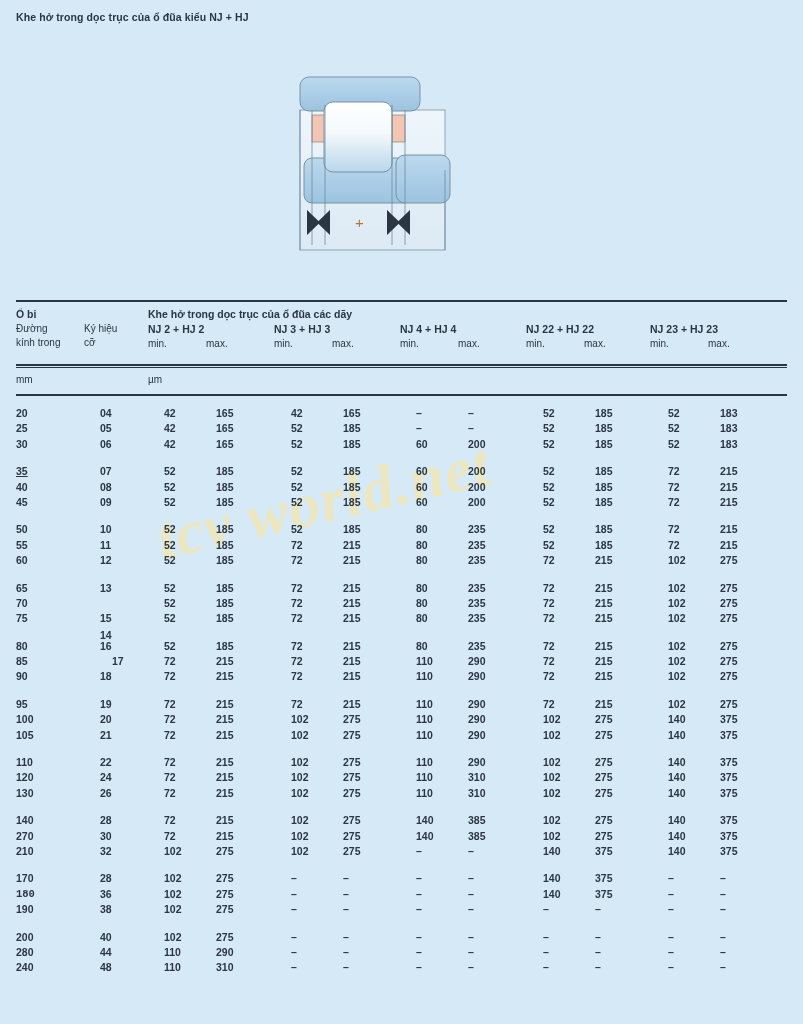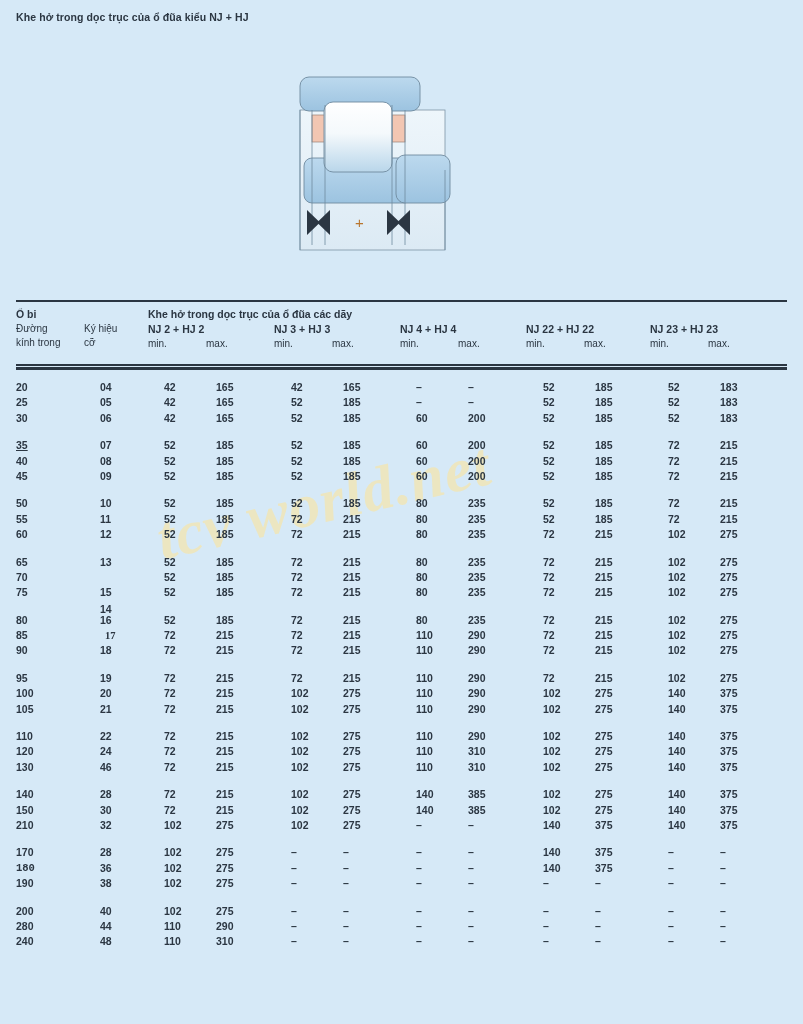--- a/index.html
+++ b/index.html
@@ -192,20 +192,24 @@
       <div class="hdr-sub" style="left:510px;top:36px;">min.</div>
       <div class="hdr-sub" style="left:568px;top:36px;">max.</div>
 
       <div class="hdr-bold" style="left:634px;top:21px;">NJ 23 + HJ 23</div>
       <div class="hdr-sub" style="left:634px;top:36px;">min.</div>
       <div class="hdr-sub" style="left:692px;top:36px;">max.</div>
     </div>
 
     <div class="rule-double"></div>
 
+    <div class="unit-row">
+      <div class="unit" style="left:0px;">mm</div>
+      <div class="unit" style="left:132px;">µm</div>
+    </div>
 
     <div class="rule thick"></div>
 
     <div class="body-rows" id="tbody">
         <div class="grp">
           <div class="row">
             <div class="cell" style="left: 0px;">20</div>
             <div class="cell" style="left: 84px;">04</div>
             <div class="cell" style="left: 148px;">42</div>
             <div class="cell" style="left: 200px;">165</div>
@@ -389,21 +393,21 @@
             <div class="cell" style="left: 327px;">215</div>
             <div class="cell" style="left: 400px;">80</div>
             <div class="cell" style="left: 452px;">235</div>
             <div class="cell" style="left: 527px;">72</div>
             <div class="cell" style="left: 579px;">215</div>
             <div class="cell" style="left: 652px;">102</div>
             <div class="cell" style="left: 704px;">275</div>
           </div>
           <div class="row">
             <div class="cell" style="left: 0px;">85</div>
-            <div class="cell" style="left: 89px; font-family: Liberation Serif, serif;">17</div>
+            <div class="cell" style="left: 96px;">17</div>
             <div class="cell" style="left: 148px;">72</div>
             <div class="cell" style="left: 200px;">215</div>
             <div class="cell" style="left: 275px;">72</div>
             <div class="cell" style="left: 327px;">215</div>
             <div class="cell" style="left: 400px;">110</div>
             <div class="cell" style="left: 452px;">290</div>
             <div class="cell" style="left: 527px;">72</div>
             <div class="cell" style="left: 579px;">215</div>
             <div class="cell" style="left: 652px;">102</div>
             <div class="cell" style="left: 704px;">275</div>
@@ -491,21 +495,21 @@
             <div class="cell" style="left: 327px;">275</div>
             <div class="cell" style="left: 400px;">110</div>
             <div class="cell" style="left: 452px;">310</div>
             <div class="cell" style="left: 527px;">102</div>
             <div class="cell" style="left: 579px;">275</div>
             <div class="cell" style="left: 652px;">140</div>
             <div class="cell" style="left: 704px;">375</div>
           </div>
           <div class="row">
             <div class="cell" style="left: 0px;">130</div>
-            <div class="cell" style="left: 84px;">46</div>
+            <div class="cell" style="left: 84px;">26</div>
             <div class="cell" style="left: 148px;">72</div>
             <div class="cell" style="left: 200px;">215</div>
             <div class="cell" style="left: 275px;">102</div>
             <div class="cell" style="left: 327px;">275</div>
             <div class="cell" style="left: 400px;">110</div>
             <div class="cell" style="left: 452px;">310</div>
             <div class="cell" style="left: 527px;">102</div>
             <div class="cell" style="left: 579px;">275</div>
             <div class="cell" style="left: 652px;">140</div>
             <div class="cell" style="left: 704px;">375</div>
@@ -520,21 +524,21 @@
             <div class="cell" style="left: 275px;">102</div>
             <div class="cell" style="left: 327px;">275</div>
             <div class="cell" style="left: 400px;">140</div>
             <div class="cell" style="left: 452px;">385</div>
             <div class="cell" style="left: 527px;">102</div>
             <div class="cell" style="left: 579px;">275</div>
             <div class="cell" style="left: 652px;">140</div>
             <div class="cell" style="left: 704px;">375</div>
           </div>
           <div class="row">
-            <div class="cell" style="left: 0px;">150</div>
+            <div class="cell" style="left: 0px;">270</div>
             <div class="cell" style="left: 84px;">30</div>
             <div class="cell" style="left: 148px;">72</div>
             <div class="cell" style="left: 200px;">215</div>
             <div class="cell" style="left: 275px;">102</div>
             <div class="cell" style="left: 327px;">275</div>
             <div class="cell" style="left: 400px;">140</div>
             <div class="cell" style="left: 452px;">385</div>
             <div class="cell" style="left: 527px;">102</div>
             <div class="cell" style="left: 579px;">275</div>
             <div class="cell" style="left: 652px;">140</div>

